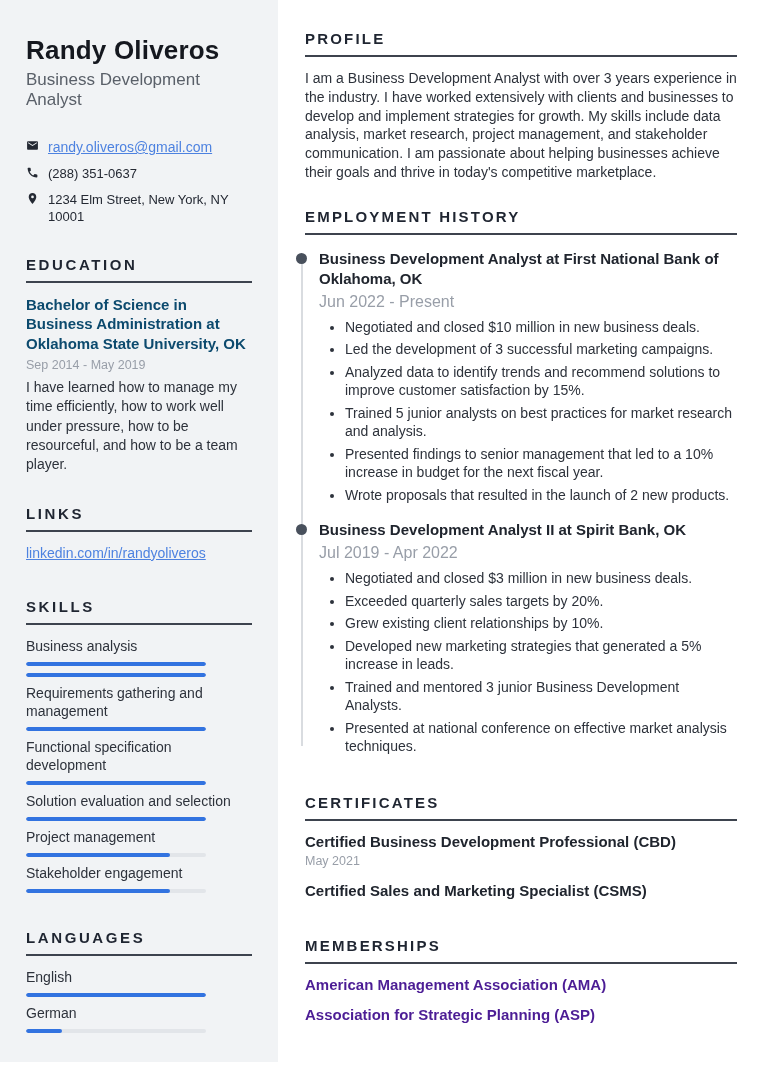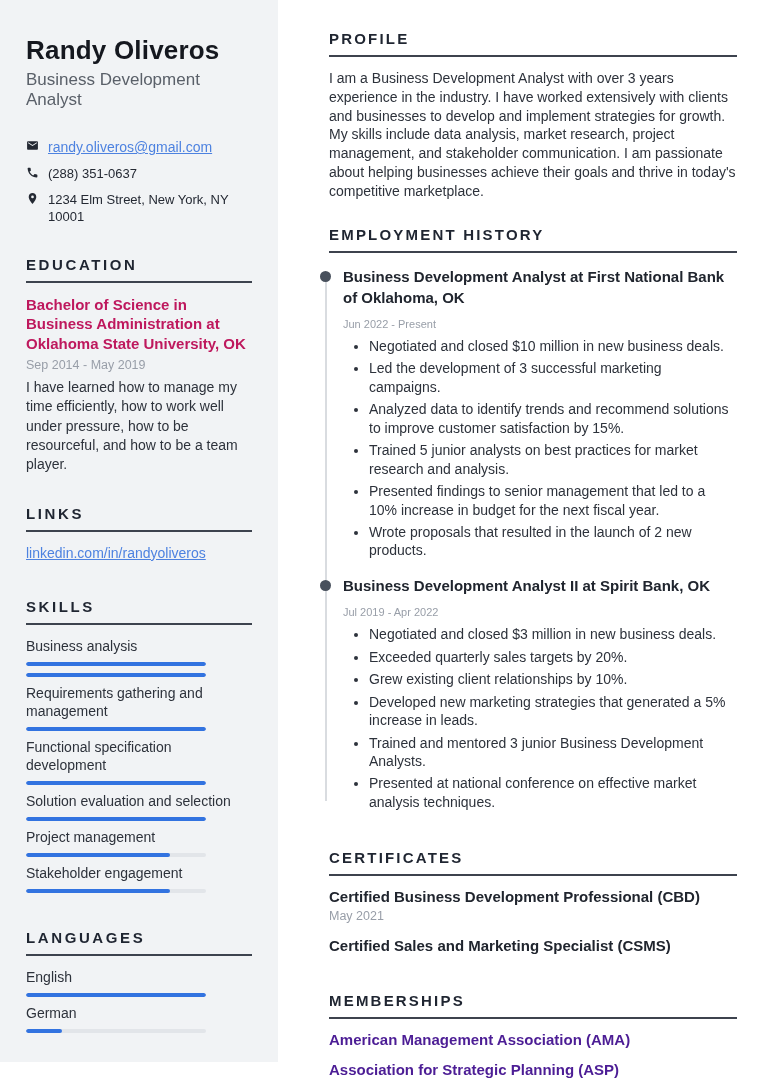--- a/index.html
+++ b/index.html
@@ -2,21 +2,21 @@
 <html><head>
 <meta charset="utf-8">
 <style>
   html, body { margin: 0; padding: 0; background: #ffffff; }
   body {
     width: 768px; height: 1086px; overflow: hidden;
     font-family: "Liberation Sans", "DejaVu Sans", sans-serif;
     color: #2d323b;
     -webkit-font-smoothing: antialiased;
   }
-  .page { display: flex; width: 768px; height: 1062px; gap: 24px; }
+  .page { display: flex; width: 768px; height: 1062px; }
 
   
   .sidebar {
     width: 278px; min-width: 278px; box-sizing: border-box;
     background: #f1f3f5;
     padding: 36px 26px 20px 26px;
   }
   .person-name {
     margin: 0; font-size: 26px; font-weight: 700; color: #15181f;
     letter-spacing: 0.2px; line-height: 1.08;
@@ -34,21 +34,21 @@
   .side-section { margin-top: 30px; }
   .side-section.skills-section, .side-section.languages-section { margin-top: 36px; }
 
   h2.sec-heading {
     margin: 0 0 12px 0; padding-bottom: 8px;
     font-size: 15px; font-weight: 700; letter-spacing: 2.2px; color: #1f2531;
     border-bottom: 2px solid #3d434e;
   }
   .sidebar h2.sec-heading { letter-spacing: 2.6px; }
 
-  .edu-degree { font-size: 15px; font-weight: 700; color: #be185d; line-height: 1.32; }
+  .edu-degree { font-size: 15px; font-weight: 700; color: #0c4a6e; line-height: 1.32; }
   .date-text { font-size: 12.5px; color: #989ea8; margin-top: 4px; }
   .edu-desc { margin: 6px 0 0 0; font-size: 14px; line-height: 1.38; color: #2d323b; }
 
   a.link, a.link:visited {
     color: #4d82e0; text-decoration: underline; font-size: 14px; cursor: pointer;
   }
 
   .skill-item { margin-bottom: 6px; }
   .skill-label { font-size: 14px; line-height: 18px; color: #2d323b; }
   .bar-track {
@@ -70,21 +70,21 @@
     content: ""; position: absolute; left: -18px; top: 10px; bottom: 10px;
     width: 2px; background: #d9dce0;
   }
   .job { position: relative; margin-bottom: 16px; }
   .job:last-child { margin-bottom: 0; }
   .job-dot {
     position: absolute; left: -23px; top: 4px; width: 11px; height: 11px;
     border-radius: 50%; background: #48505c;
   }
   .job-name { font-size: 15px; font-weight: 700; color: #20252e; line-height: 1.35; }
-  .job-date { font-size: 11px; color: #989ea8; margin: 10px 0 7px 0; }
+  .job-date { font-size: 16px; color: #989ea8; margin: 4px 0 7px 0; }
   ul.bullets { margin: 0; padding-left: 26px; }
   ul.bullets li {
     font-size: 14px; line-height: 1.32; color: #2d323b; margin-bottom: 4px;
   }
   ul.bullets li::marker { color: #2d323b; font-size: 13px; }
 
   .cert-item { margin-bottom: 14px; }
   .cert-name { font-size: 15px; font-weight: 700; color: #20252e; }
   .member-item { font-size: 15px; font-weight: 700; color: #4c1d95; margin-bottom: 13px; }
 

